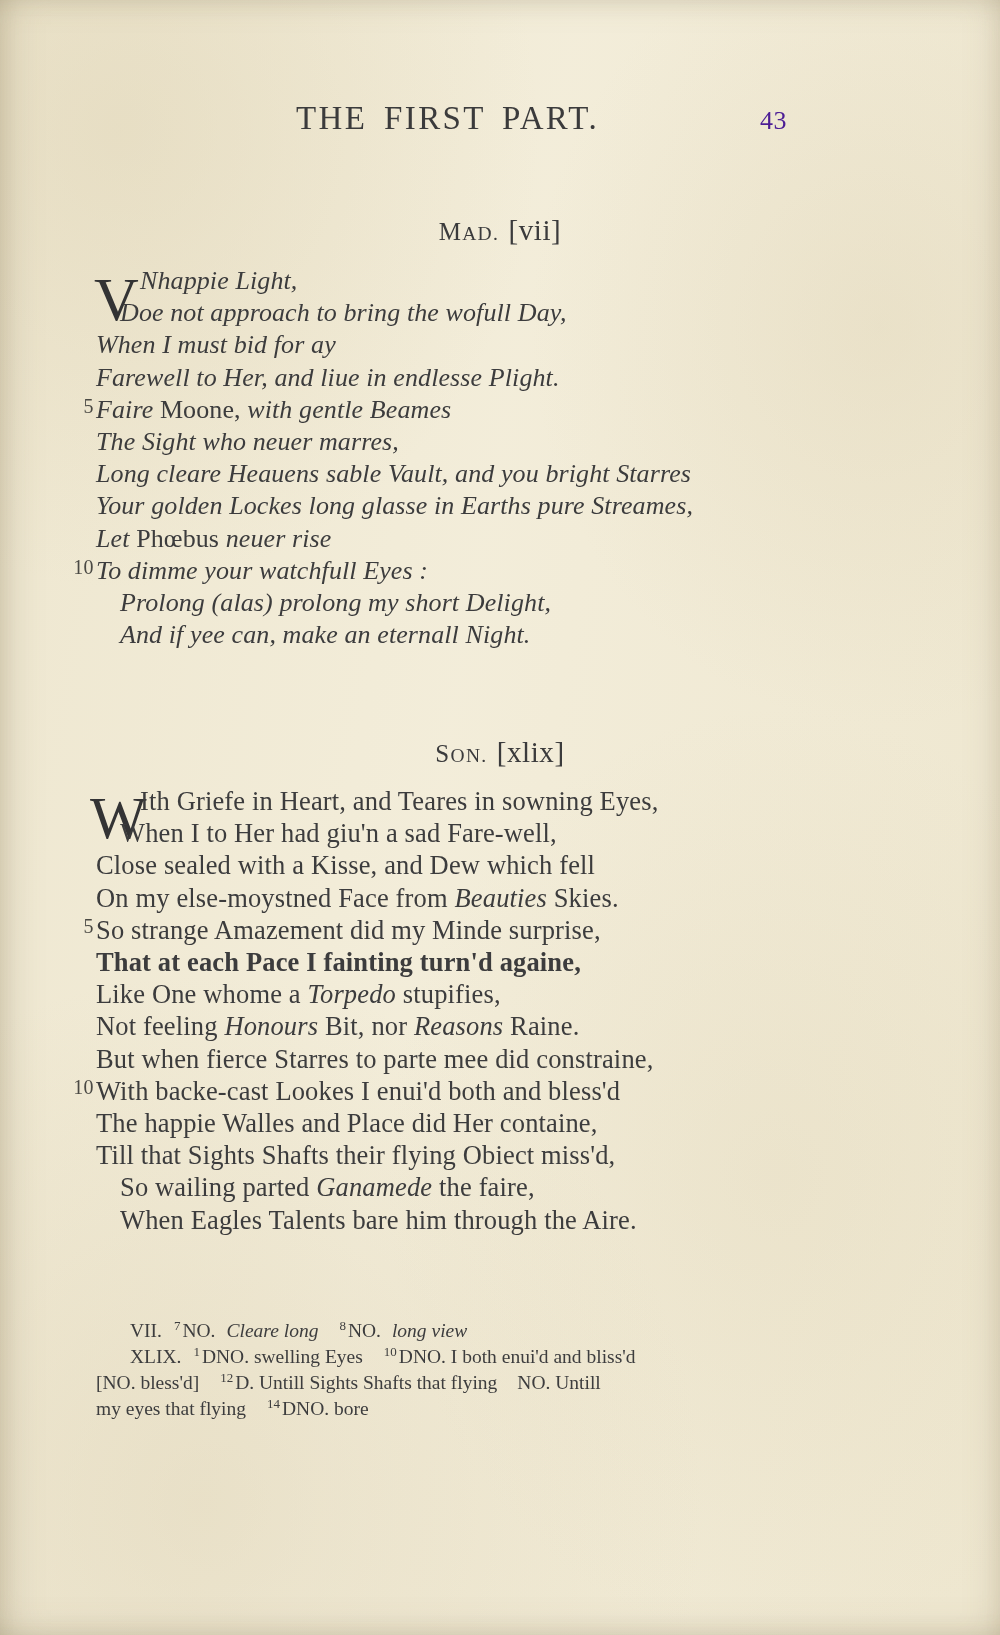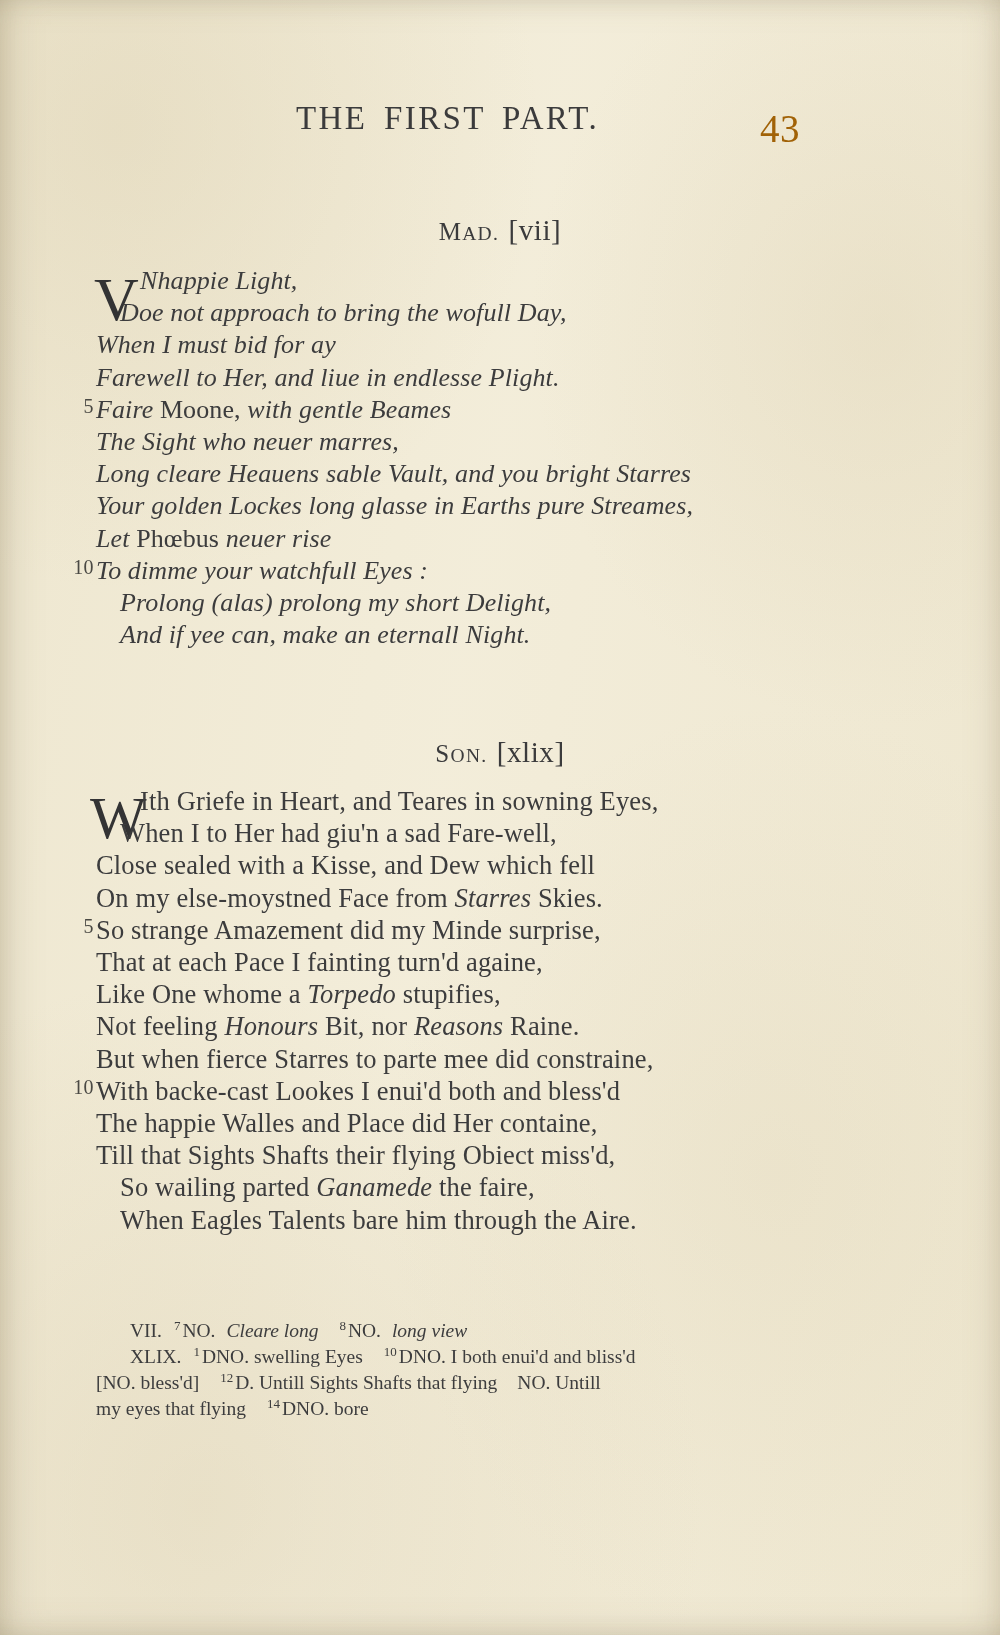--- a/index.html
+++ b/index.html
@@ -61,22 +61,22 @@
     top: 0;
     font-size: 33px;
     letter-spacing: 2.4px;
     word-spacing: 6px;
     color: #3b3b3c;
   }
   .folio {
     position: absolute;
     left: 760px;
     top: 6px;
-    font-size: 39px;
-    color: #a16207;
+    font-size: 26px;
+    color: #4c1d95;
     letter-spacing: 0.5px;
   }
 
   
   .poem-heading {
     position: absolute;
     width: 1000px;
     text-align: center;
     font-size: 25px;
     color: #3b3b3c;
@@ -216,23 +216,23 @@
 
   <div class="poem-heading" id="heading-1" style="top:736px;">
     <span class="smallcap-lead">S</span><span class="smallcap-rest">ON.</span><span class="ref">[xlix]</span>
   </div>
 
   <div class="verse verse-roman" id="verse-1" style="top:786px;">
     <span class="dropcap dropcap-w">W</span>
   <div class="vline" style="top: 0px; position: absolute; left: 0px; width: 1000px;"><span class="txt drop-follow">Ith Griefe in Heart, and Teares in sowning Eyes,</span></div>
       <div class="vline" style="top: 32.2px; position: absolute; left: 0px; width: 1000px;"><span class="txt ind1">When I to Her had giu'n a sad Fare-well,</span></div>
       <div class="vline" style="top: 64.4px; position: absolute; left: 0px; width: 1000px;"><span class="txt">Close sealed with a Kisse, and Dew which fell</span></div>
-      <div class="vline" style="top: 96.6px; position: absolute; left: 0px; width: 1000px;"><span class="txt">On my else-moystned Face from <span class="ital">Starres</span> Skies.</span></div>
+      <div class="vline" style="top: 96.6px; position: absolute; left: 0px; width: 1000px;"><span class="txt">On my else-moystned Face from <span class="ital">Beauties</span> Skies.</span></div>
       <div class="vline" style="top: 128.8px; position: absolute; left: 0px; width: 1000px;"><span class="lnum">5</span><span class="txt">So strange Amazement did my Minde surprise,</span></div>
-      <div class="vline" style="top: 161px; position: absolute; left: 0px; width: 988px;"><span class="txt">That at each Pace I fainting turn'd againe,</span></div>
+      <div class="vline" style="top: 161px; position: absolute; left: 0px; width: 988px; font-weight: bold;"><span class="txt">That at each Pace I fainting turn'd againe,</span></div>
       <div class="vline" style="top: 193.2px; position: absolute; left: 0px; width: 1000px;"><span class="txt">Like One whome a <span class="ital">Torpedo</span> stupifies,</span></div>
       <div class="vline" style="top: 225.4px; position: absolute; left: 0px; width: 1000px;"><span class="txt">Not feeling <span class="ital">Honours</span> Bit, nor <span class="ital">Reasons</span> Raine.</span></div>
       <div class="vline" style="top: 257.6px; position: absolute; left: 0px; width: 1000px; padding-left: 36px;"><span class="txt">But when fierce Starres to parte mee did constraine,</span></div>
       <div class="vline" style="top: 289.8px; position: absolute; left: 0px; width: 1000px;"><span class="lnum">10</span><span class="txt">With backe-cast Lookes I enui'd both and bless'd</span></div>
       <div class="vline" style="top: 322px; position: absolute; left: 0px; width: 1000px;"><span class="txt">The happie Walles and Place did Her containe,</span></div>
       <div class="vline" style="top: 354.2px; position: absolute; left: 0px; width: 1000px;"><span class="txt">Till that Sights Shafts their flying Obiect miss'd,</span></div>
       <div class="vline" style="top: 386.4px; position: absolute; left: 0px; width: 1000px;"><span class="txt ind1">So wailing parted <span class="ital">Ganamede</span> the faire,</span></div>
       <div class="vline" style="top: 418.6px; position: absolute; left: 0px; width: 1000px;"><span class="txt ind1">When Eagles Talents bare him through the Aire.</span></div>
     </div>
 

